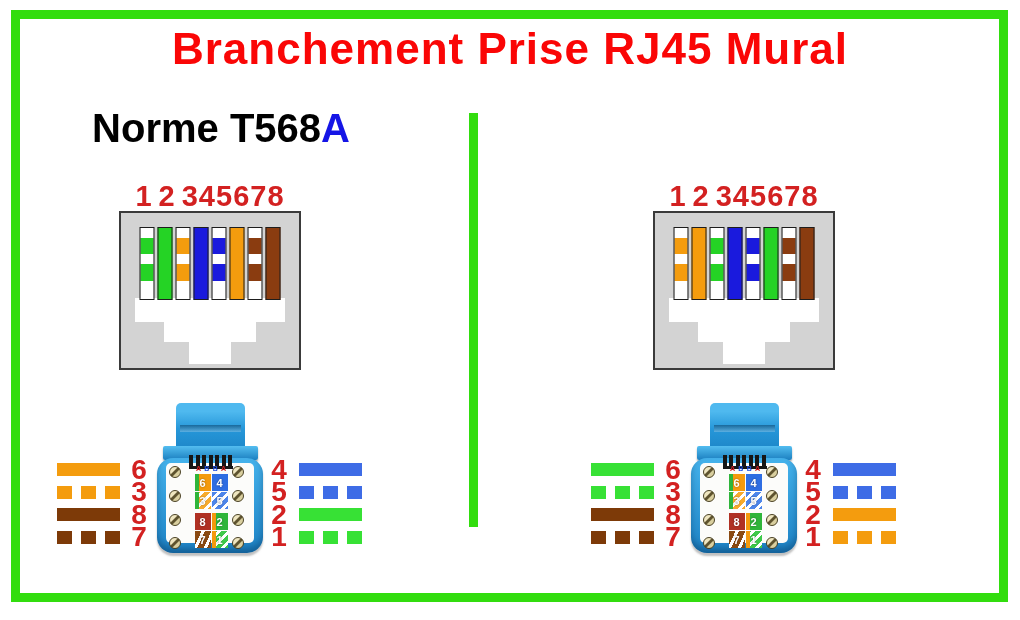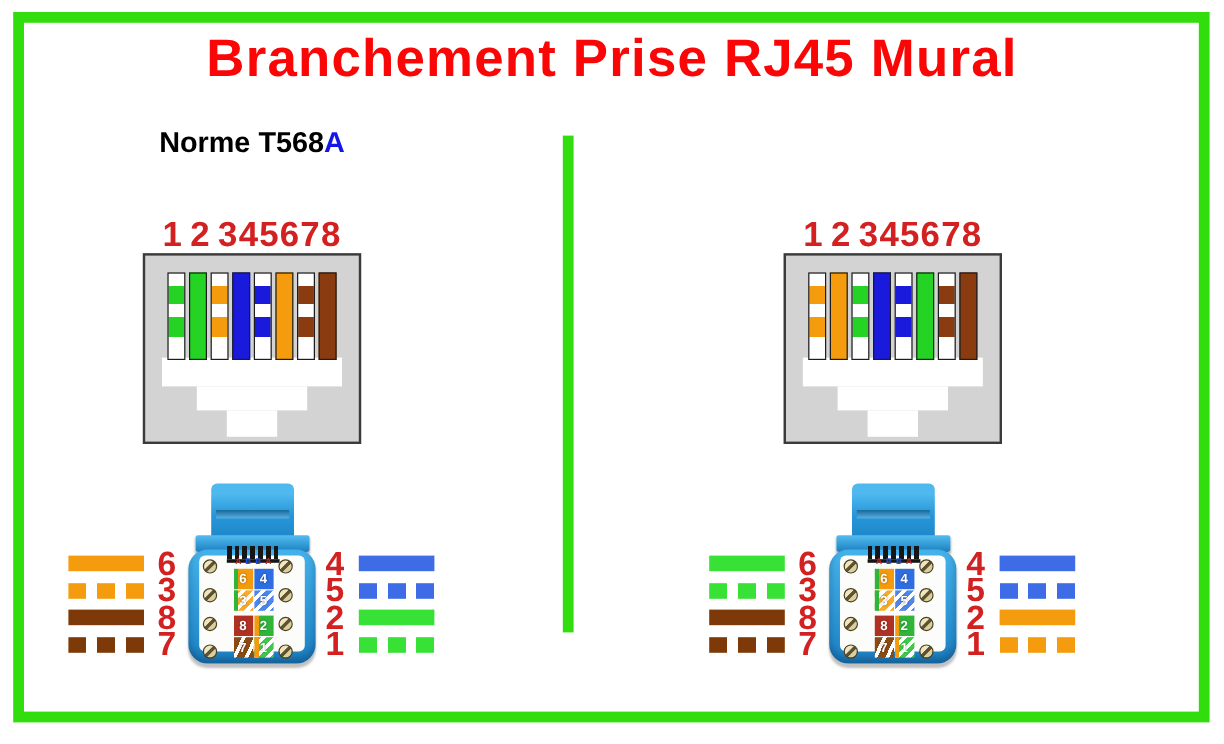--- a/index.html
+++ b/index.html
@@ -25,22 +25,22 @@
   .frame{position:absolute;left:11px;top:10px;width:997px;height:592px;
     border:9px solid var(--frame-green);box-sizing:border-box;}
   .title{position:absolute;left:0;right:0;top:24px;text-align:center;
     font-size:44px;font-weight:bold;color:var(--title-red);letter-spacing:1px;}
   .divider{position:absolute;left:469px;top:113px;width:9px;height:414px;background:var(--frame-green);}
 
   .panel{position:absolute;top:0;width:486px;height:620px;}
   .panel.a{left:0;}
   .panel.b{left:534px;}
 
-  .heading{position:absolute;left:60px;top:106px;width:300px;text-align:center;
-    font-size:24px;font-weight:bold;color:#000;}
+  .heading{position:absolute;left:71px;top:106px;width:300px;text-align:center;
+    font-size:40px;font-weight:bold;color:#000;}
   .heading .letter{color:var(--norm-blue);}
 
   .digits{position:absolute;left:119px;top:180px;width:182px;display:flex;
     justify-content:center;font-size:29px;font-weight:bold;color:var(--digit-red);}
   .digits span{display:inline-block;}
   .digits span:nth-child(1),.digits span:nth-child(2){margin-right:7px;}
   .digits span:nth-child(n+3){margin-right:1px;}
 
   .jack{position:absolute;left:119px;top:211px;width:182px;height:159px;
     background:var(--jack-gray);border:2px solid #3a3a3a;box-sizing:border-box;}

